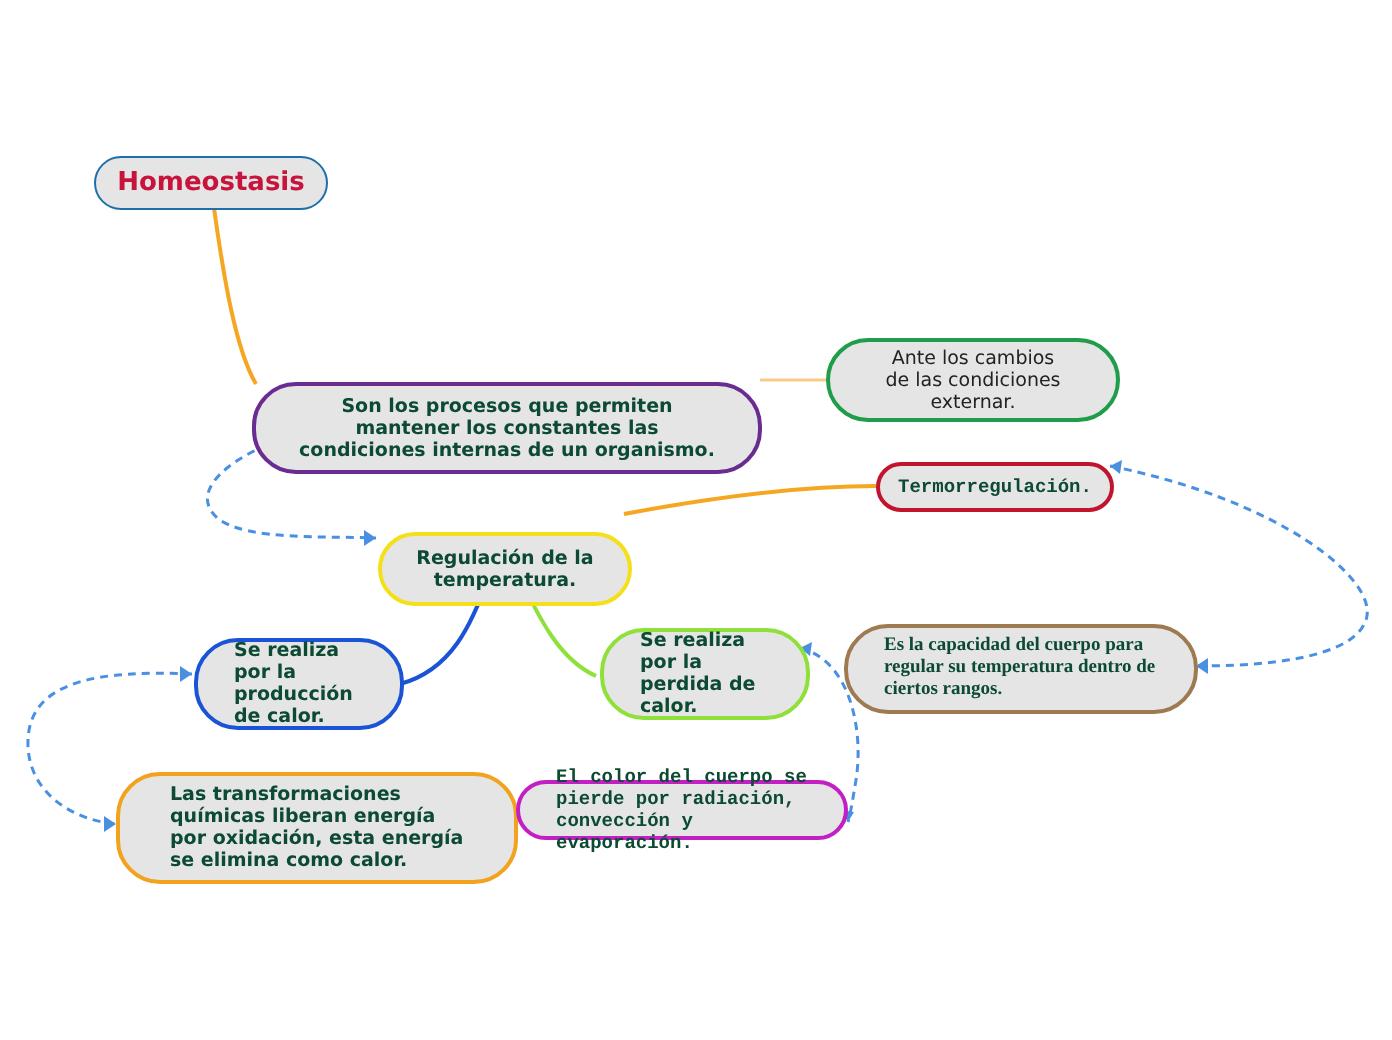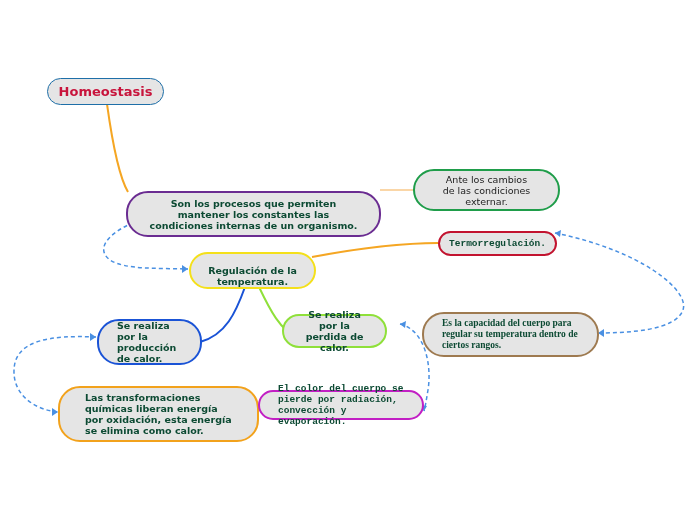--- a/index.html
+++ b/index.html
@@ -52,33 +52,33 @@
 </div>
 
 <div class="node center" style="left:126px; top:167px; width:255px; height:46px; border-color:#6a2c91; padding:0 18px;margin-top:24px;">
   <span>Son los procesos que permiten mantener los constantes las condiciones internas de un organismo.</span>
 </div>
 
 <div class="node center light" style="left:413px; top:169px; width:147px; height:42px; border-color:#1f9d4a; padding:15px 24px;">
   <span>Ante los cambios de las condiciones externar.</span>
 </div>
 
-<div class="node center" style="left:189px; top:252px; width:127px; height:37px; border-color:#f4e01a; padding:0 16px;align-items:flex-end;">
+<div class="node center" style="left:189px; top:266px; width:127px; height:37px; border-color:#f4e01a; padding:0 16px;">
   <span>Regulación de la temperatura.</span>
 </div>
 
 <div class="node center" style="left:438px; top:231px; width:119px; height:25px; border-color:#c2132f; border-radius:14px;font-family:Liberation Mono, monospace;">
   <span>Termorregulación.</span>
 </div>
 
 <div class="node left" style="left:422px; top:312px; width:177px; height:45px; border-color:#9e7a50; padding:0 18px;font-family:Liberation Serif, serif;">
   <span>Es la capacidad del cuerpo para regular su temperatura dentro de ciertos rangos.</span>
 </div>
 
-<div class="node left" style="left:282px; top:314px; width:105px; height:34px; border-color:#8fe03a; padding:0 18px;text-align:center;">
+<div class="node left" style="left:300px; top:314px; width:105px; height:46px; border-color:#8fe03a; padding:0 18px;">
   <span>Se realiza por la perdida de calor.</span>
 </div>
 
 <div class="node left" style="left:97px; top:319px; width:105px; height:46px; border-color:#1a53d6; padding:0 18px;">
   <span>Se realiza por la producción de calor.</span>
 </div>
 
 <div class="node left" style="left:58px; top:386px; width:201px; height:56px; border-color:#f2a21c; padding:0 25px;">
   <span>Las transformaciones químicas liberan energía por oxidación, esta energía se elimina como calor.</span>
 </div>

